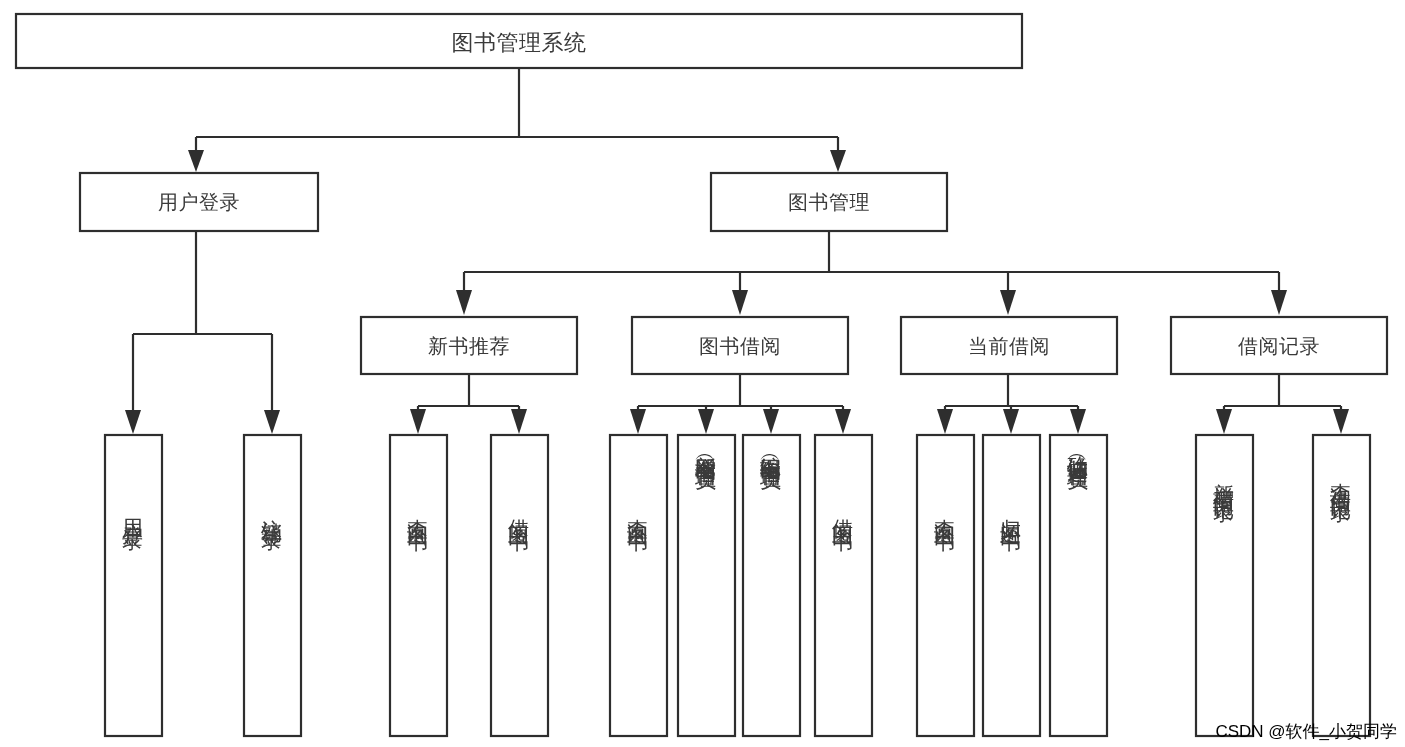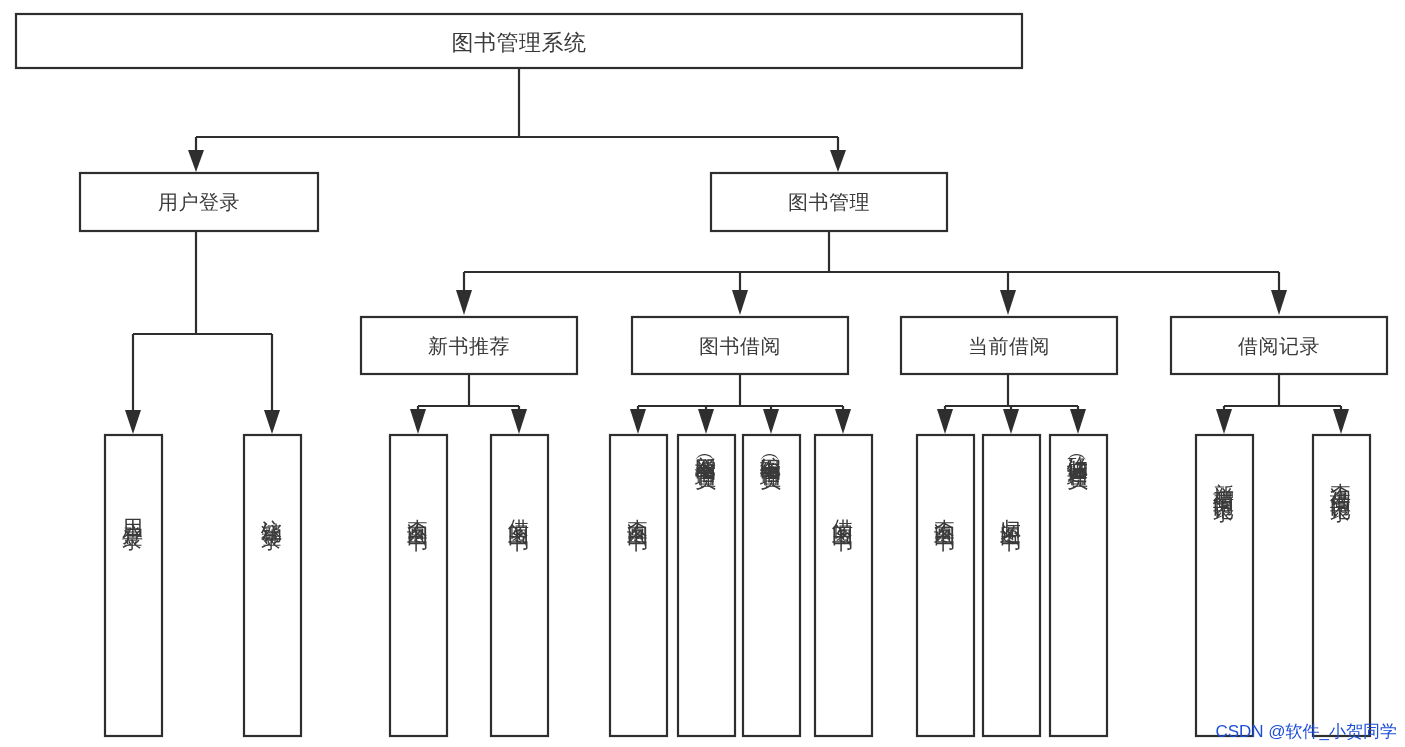--- a/index.html
+++ b/index.html
@@ -59,21 +59,21 @@
     text-anchor: middle;
     writing-mode: vertical-rl;
     glyph-orientation-vertical: 0;
   }
   .watermark {
     position: absolute;
     right: 8px;
     bottom: 4px;
     font-family: "Liberation Sans", "DejaVu Sans", sans-serif;
     font-size: 17px;
-    color: #1d4ed8;
+    color: #000000;
     white-space: nowrap;
     user-select: none;
     margin-top: 28px;
   }
 </style>
 </head>
 <body>
 
 <div id="diagram-root">
 

